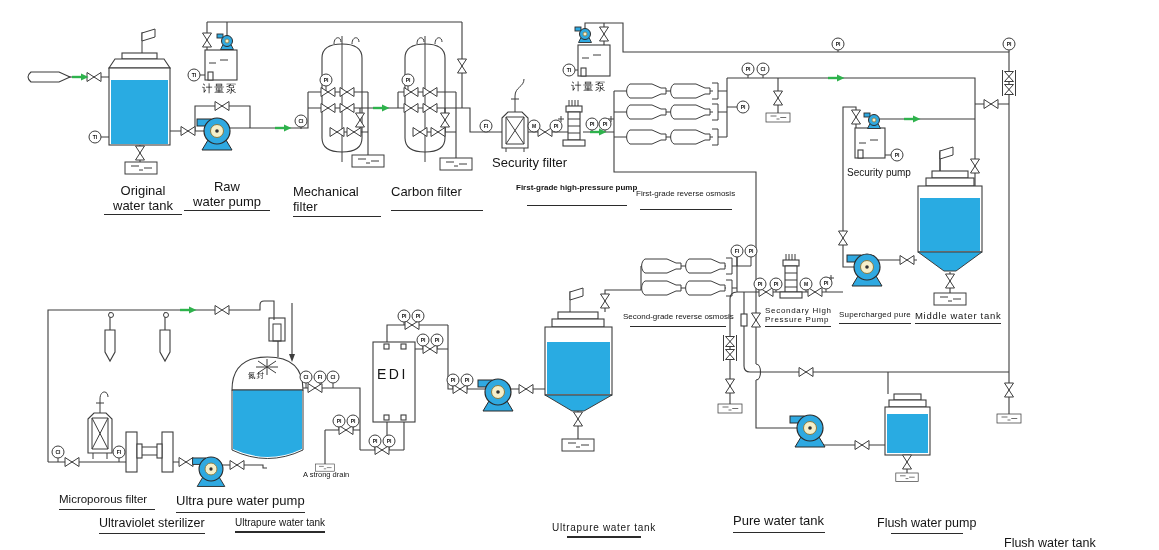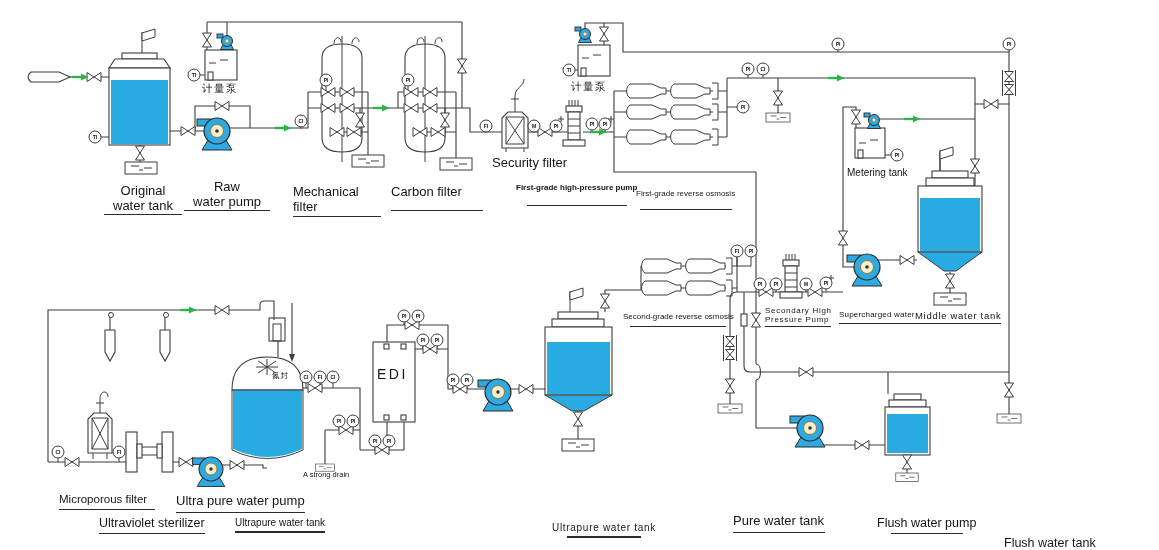--- a/index.html
+++ b/index.html
@@ -517,43 +517,43 @@
         <div>First-grade reverse osmosis</div>
         <div class="rule" style="width: 92px; margin-top: 10px;"></div>
       </div>
       <div class="lbl" style="left: 202px; top: 83px; font-size: 10.5px; letter-spacing: 1.5px;">
         <div>计量泵</div>
       </div>
       <div class="lbl" style="left: 571px; top: 81px; font-size: 10.5px; letter-spacing: 1.5px;">
         <div>计量泵</div>
       </div>
       <div class="lbl" style="left: 847px; top: 167px; font-size: 10px;">
-        <div>Metering tank</div>
+        <div>Security pump</div>
       </div>
       <div class="lbl" style="left: 915px; top: 311px; font-size: 9.5px; letter-spacing: 0.7px;">
         <div>Middle water tank</div>
         <div class="rule" style="margin-top: 1px;"></div>
       </div>
       <div class="lbl" style="left: 623px; top: 313px; font-size: 8px;">
         <div>Second-grade reverse osmosis</div>
         <div class="rule" style="width: 96px; margin-top: 4px;"></div>
       </div>
       <div class="lbl" style="left: 765px; top: 307px; font-size: 8px; letter-spacing: 0.7px;">
         <div>Secondary High</div>
         <div>Pressure Pump</div>
         <div class="rule" style="width: 66px; margin-top: 1px;"></div>
       </div>
       <div class="lbl" style="left: 839px; top: 311px; font-size: 8px; letter-spacing: 0.2px;">
-        <div>Supercharged water</div>
+        <div>Supercharged pure</div>
         <div class="rule" style="margin-top: 3px;"></div>
       </div>
       <div class="lbl" style="left: 377px; top: 367px; font-size: 14px; letter-spacing: 2.5px;">
         <div>EDI</div>
       </div>
-      <div class="lbl" style="left: 272px; top: 372px; font-size: 7.5px; letter-spacing: 1px;">
+      <div class="lbl" style="left: 248px; top: 372px; font-size: 7.5px; letter-spacing: 1px;">
         <div>氮封</div>
       </div>
       <div class="lbl" style="left: 303px; top: 471px; font-size: 7.5px;">
         <div>A strong drain</div>
       </div>
       <div class="lbl" style="left: 59px; top: 493px; font-size: 11.5px;">
         <div>Microporous filter</div>
         <div class="rule" style="width: 96px; margin-top: 3px;"></div>
       </div>
       <div class="lbl" style="left: 99px; top: 516px; font-size: 12.5px;">

